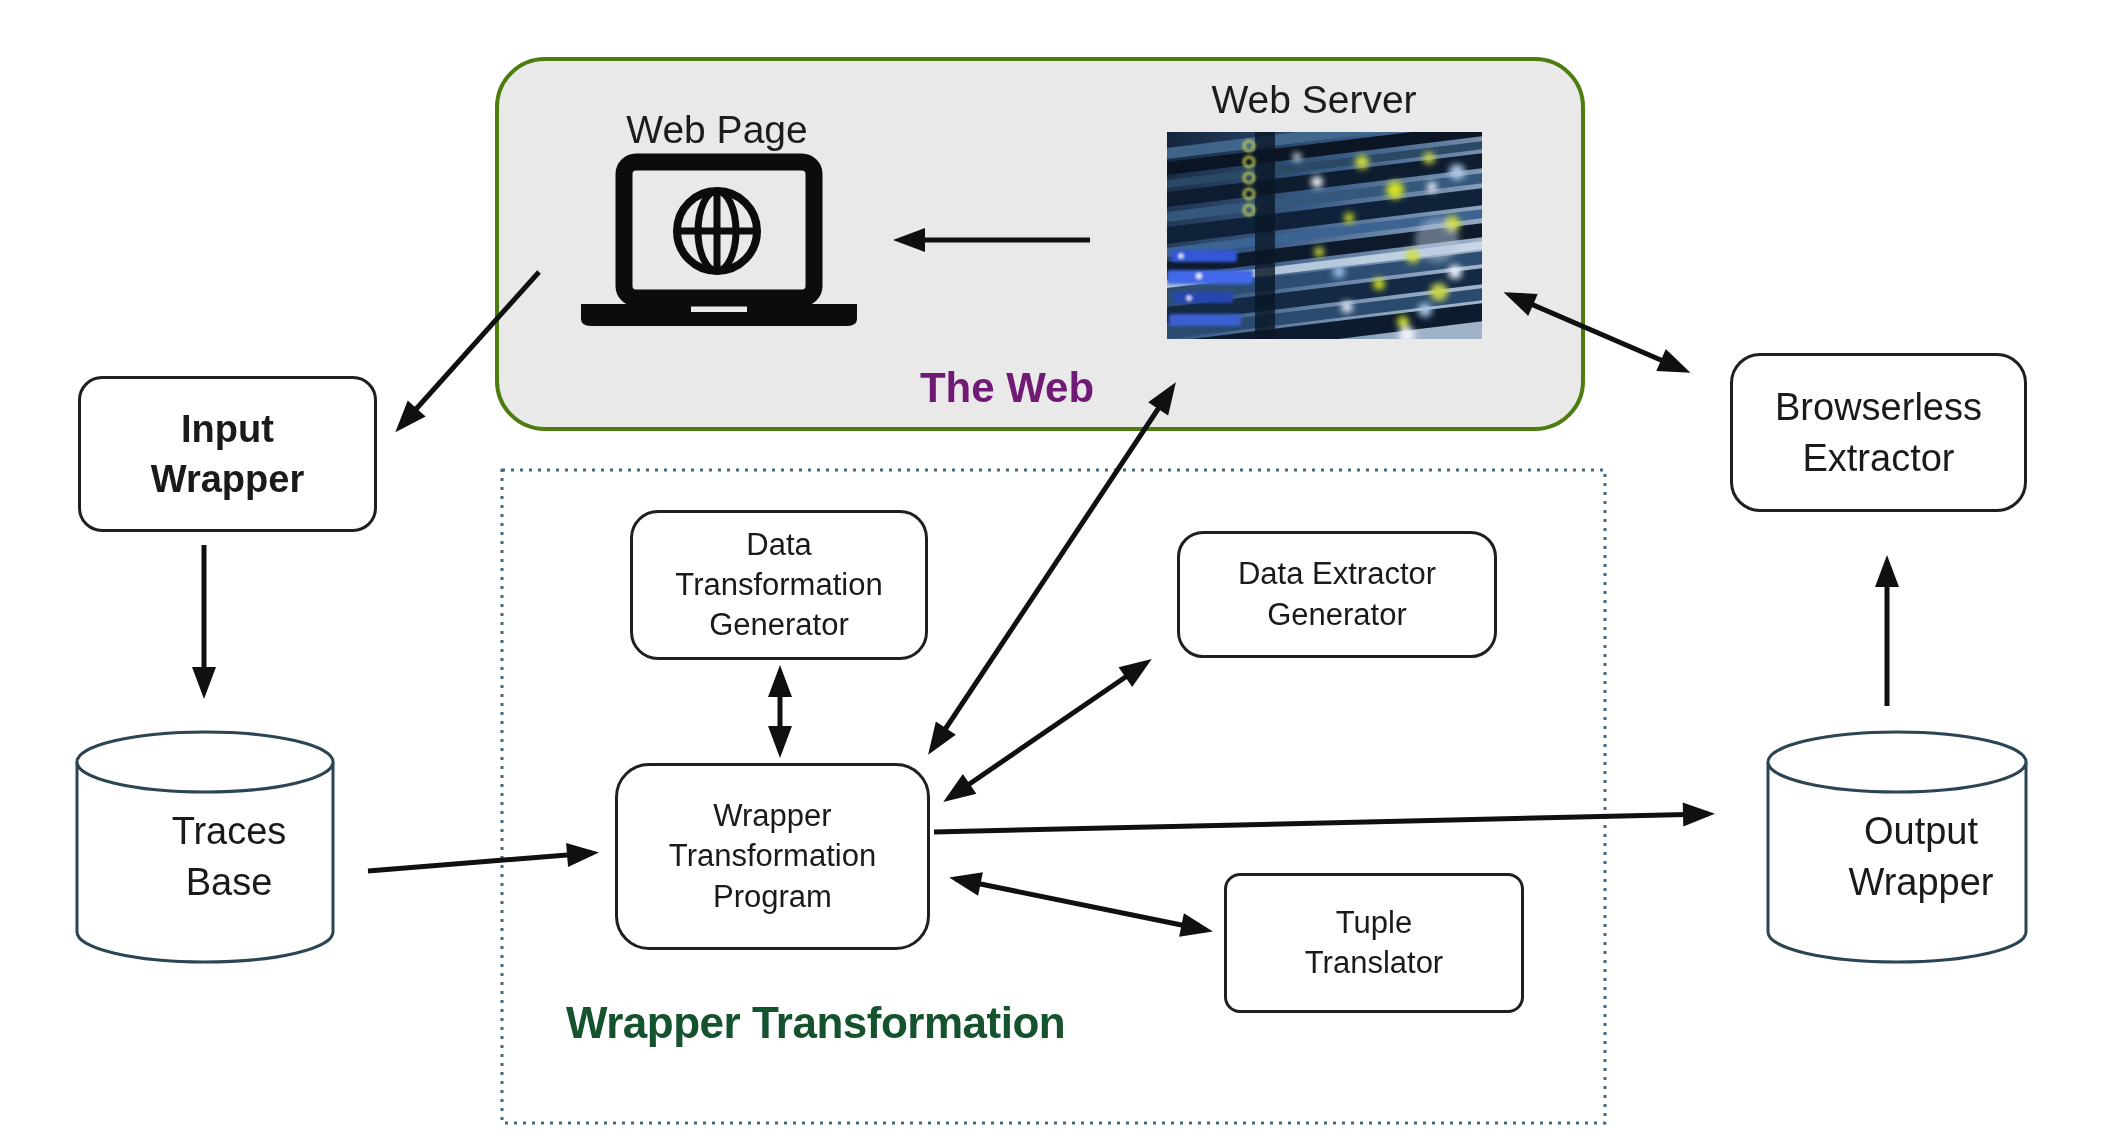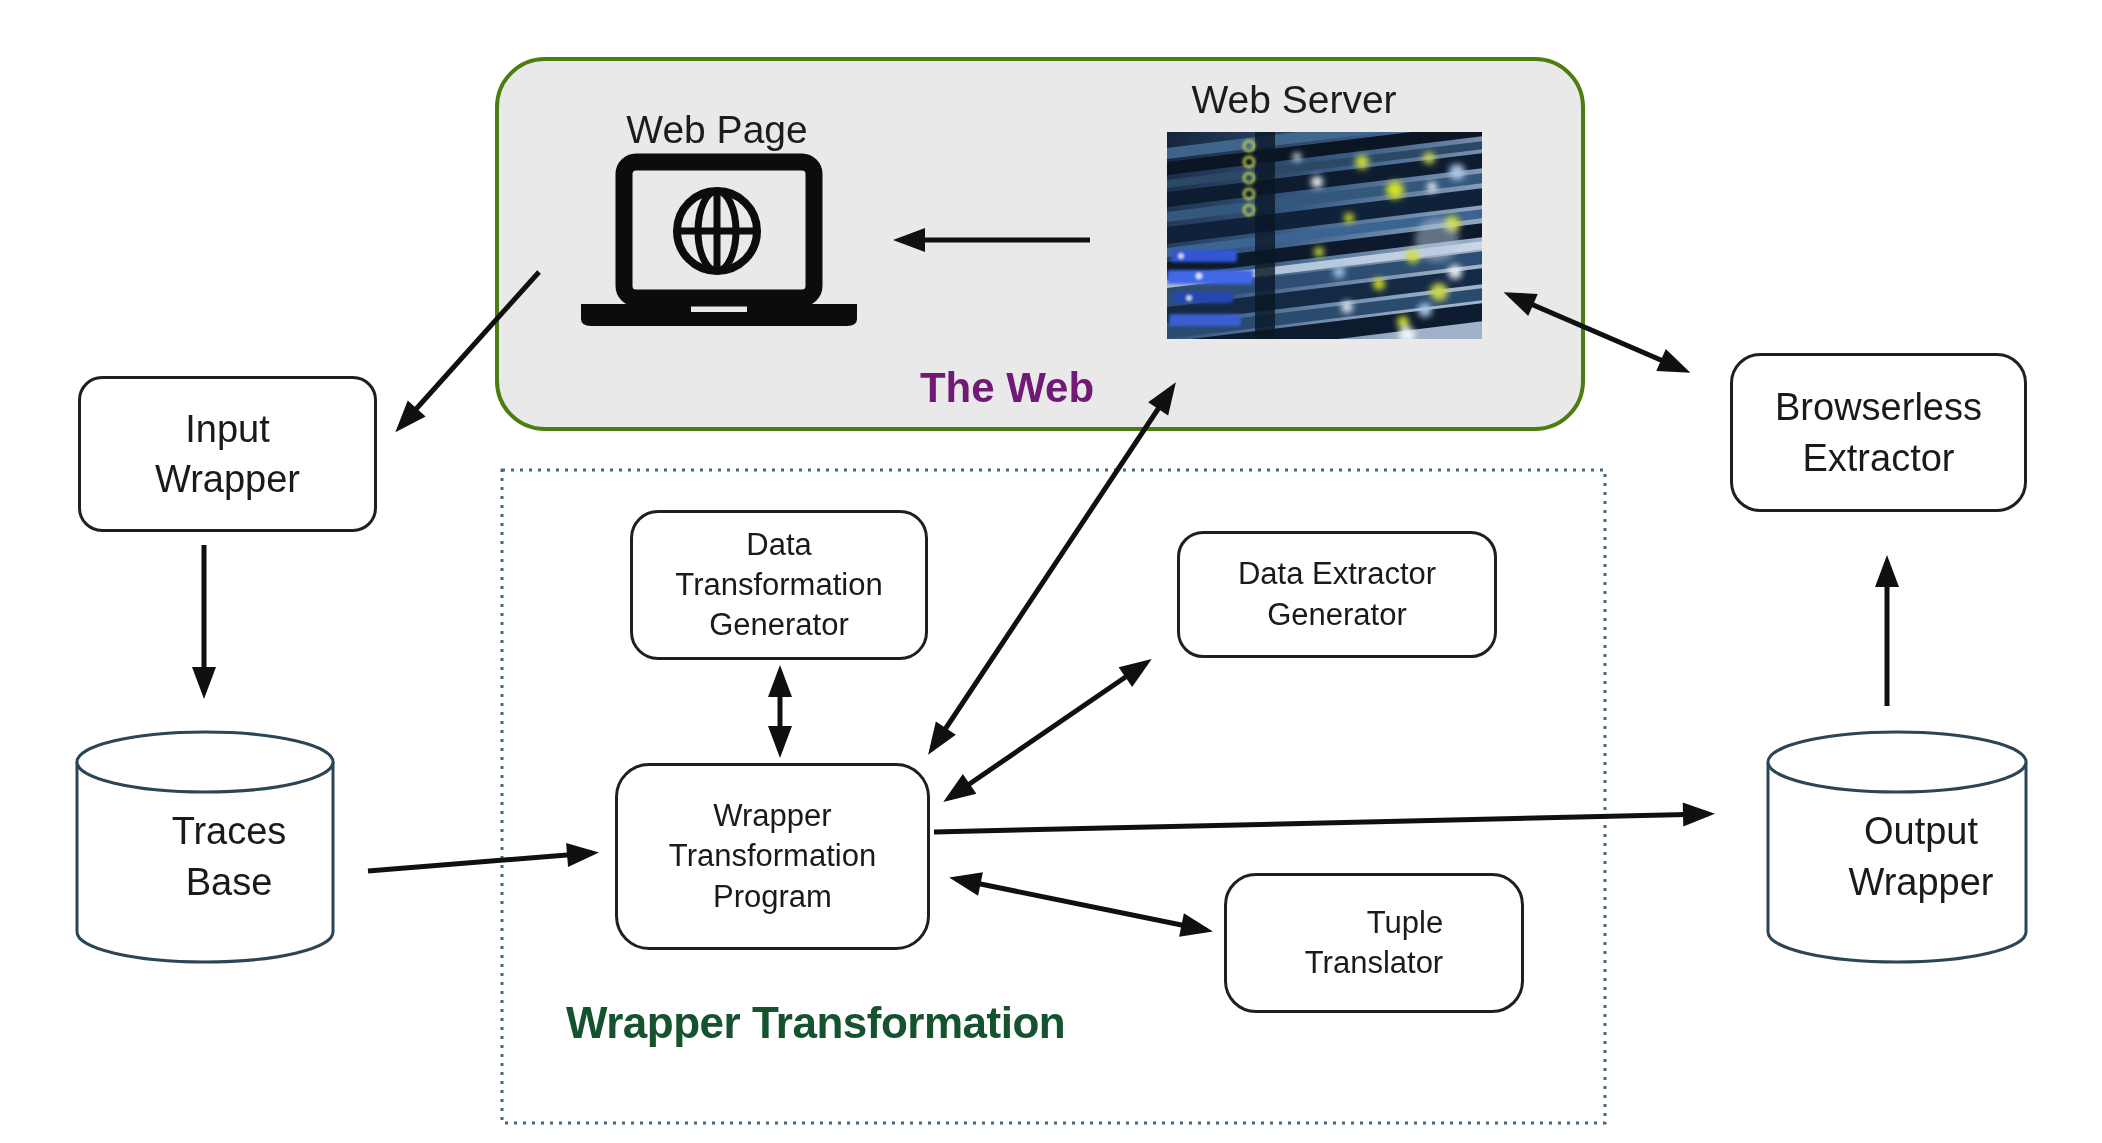--- a/index.html
+++ b/index.html
@@ -24,44 +24,44 @@
   
   .node{
     position:absolute;background:#ffffff;border:3px solid #1f1f1f;
     display:flex;align-items:center;justify-content:center;text-align:center;
     white-space:pre-line;box-sizing:border-box;z-index:3;color:#1a1a1a;
     line-height:1.32;
   }
   .node-outer{font-size:38px;border-radius:26px;}
   .node-inner{font-size:31px;border-radius:30px;line-height:1.3;}
 
-  #input-wrapper   {left:78px;  top:376px; width:299px; height:156px; border-radius:24px;}
+  #input-wrapper   {left:78px;  top:376px; width:299px; height:156px; border-radius:24px;font-weight:bold;}
   #dtg             {left:630px; top:510px; width:298px; height:150px; border-radius:28px;}
   #wtp             {left:615px; top:763px; width:315px; height:187px; border-radius:34px;}
   #deg             {left:1177px;top:531px; width:320px; height:127px; border-radius:26px;text-align:center;}
-  #tuple-translator{left:1224px;top:873px; width:300px; height:140px; border-radius:32px;text-align:right;}
+  #tuple-translator{left:1224px;top:873px; width:300px; height:140px; border-radius:16px;}
   #browserless     {left:1730px;top:353px; width:297px; height:159px; border-radius:30px;}
 
   
   .cyl-label{
     position:absolute;width:308px;text-align:center;white-space:pre-line;
     font-size:38px;line-height:1.35;z-index:3;color:#1a1a1a;
   }
   #traces-label{left:75px;top:806px;}
   #output-label{left:1767px;top:806px;}
 
   
   .group-label{
     position:absolute;left:566px;top:998px;font-size:44px;font-weight:bold;
     color:#14532d;z-index:3;letter-spacing:-0.5px;
   }
 
   
   .web-page-lbl  {left:68px; top:47px; width:300px;}
-  .web-server-lbl{left:640px;top:17px; width:310px;}
+  .web-server-lbl{left:660px;top:17px; width:310px;}
   .the-web-lbl   {left:358px;top:303px;width:300px;}
   .laptop-icon   {position:absolute;left:80px;top:91px;}
   .server-photo  {position:absolute;left:668px;top:71px;}
 </style>
 </head>
 <body>
 
 <div class="canvas">
 
   <svg class="layer" id="shapes-layer" viewBox="0 0 2102 1143">

